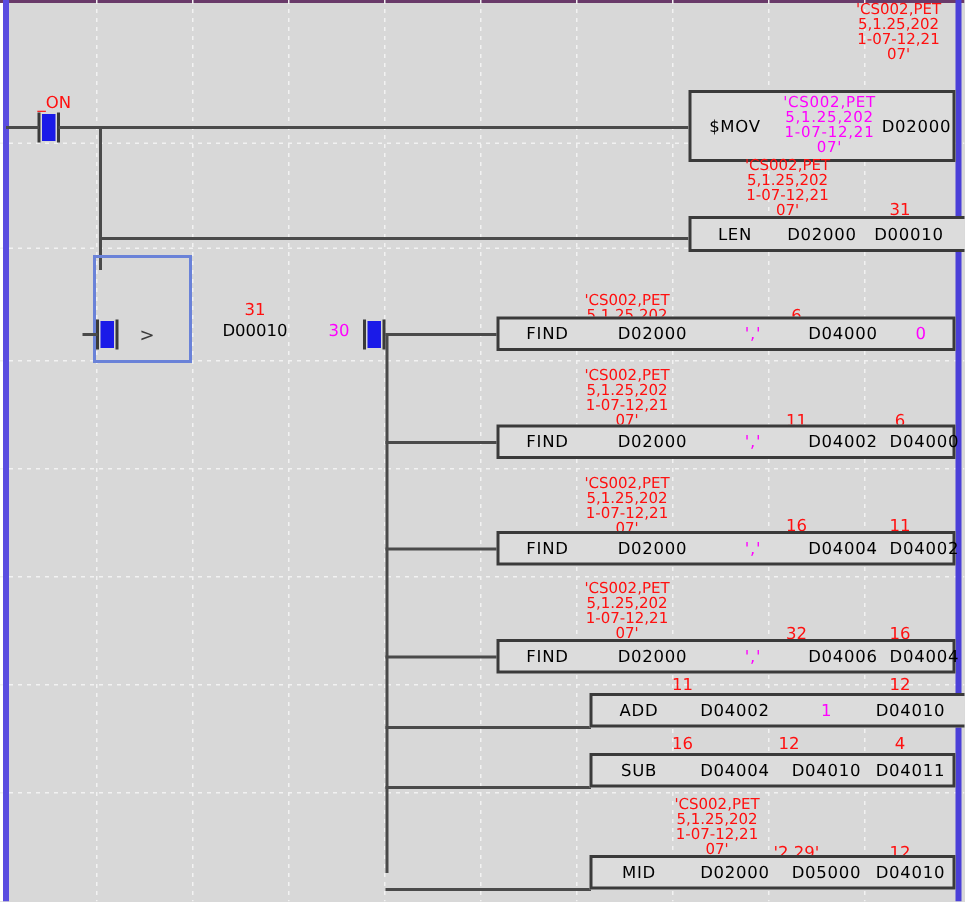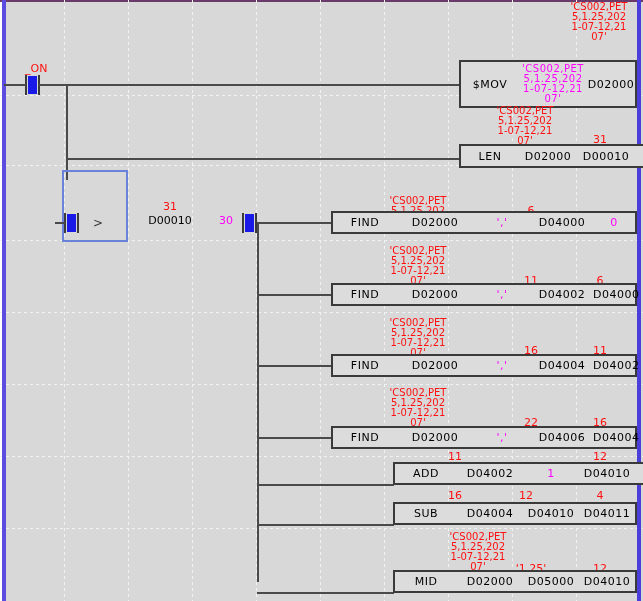--- a/index.html
+++ b/index.html
@@ -218,21 +218,21 @@
     <div class="cell op-black" style="width:76px">D02000</div>
     <div class="cell op-magenta" style="width:58px">','</div>
     <div class="cell op-black" style="width:62px">D04004</div>
     <div class="cell op-black" style="width:42px">D04002</div>
   </div>
 
   <div class="annot" style="left:380px;top:388px;width:76px">'CS002,PET
 5,1.25,202
 1-07-12,21
 07'</div>
-  <div class="annot-num" style="left:496px;top:416px;width:70px">22</div>
+  <div class="annot-num" style="left:496px;top:416px;width:70px">32</div>
   <div class="annot-num" style="left:570px;top:416px;width:60px">16</div>
   <div class="wire-h" style="left:257px;top:437px;width:75px"></div>
   <div class="box" style="left:331px;top:426px;width:306px;height:23px">
     <div class="cell mn" style="width:64px">FIND</div>
     <div class="cell op-black" style="width:76px">D02000</div>
     <div class="cell op-magenta" style="width:58px">','</div>
     <div class="cell op-black" style="width:62px">D04006</div>
     <div class="cell op-black" style="width:42px">D04004</div>
   </div>
 
@@ -254,21 +254,21 @@
     <div class="cell mn" style="width:62px">SUB</div>
     <div class="cell op-black" style="width:66px">D04004</div>
     <div class="cell op-black" style="width:56px">D04010</div>
     <div class="cell op-black" style="width:56px">D04011</div>
   </div>
 
   <div class="annot" style="left:440px;top:532px;width:76px">'CS002,PET
 5,1.25,202
 1-07-12,21
 07'</div>
-  <div class="annot-num" style="left:496px;top:562px;width:70px">'1.25'</div>
+  <div class="annot-num" style="left:496px;top:562px;width:70px">'2.29'</div>
   <div class="annot-num" style="left:570px;top:562px;width:60px">12</div>
   <div class="wire-h" style="left:257px;top:592px;width:137px"></div>
   <div class="box" style="left:393px;top:570px;width:244px;height:23px">
     <div class="cell mn" style="width:62px">MID</div>
     <div class="cell op-black" style="width:66px">D02000</div>
     <div class="cell op-black" style="width:56px">D05000</div>
     <div class="cell op-black" style="width:56px">D04010</div>
   </div>
 
 </div>

